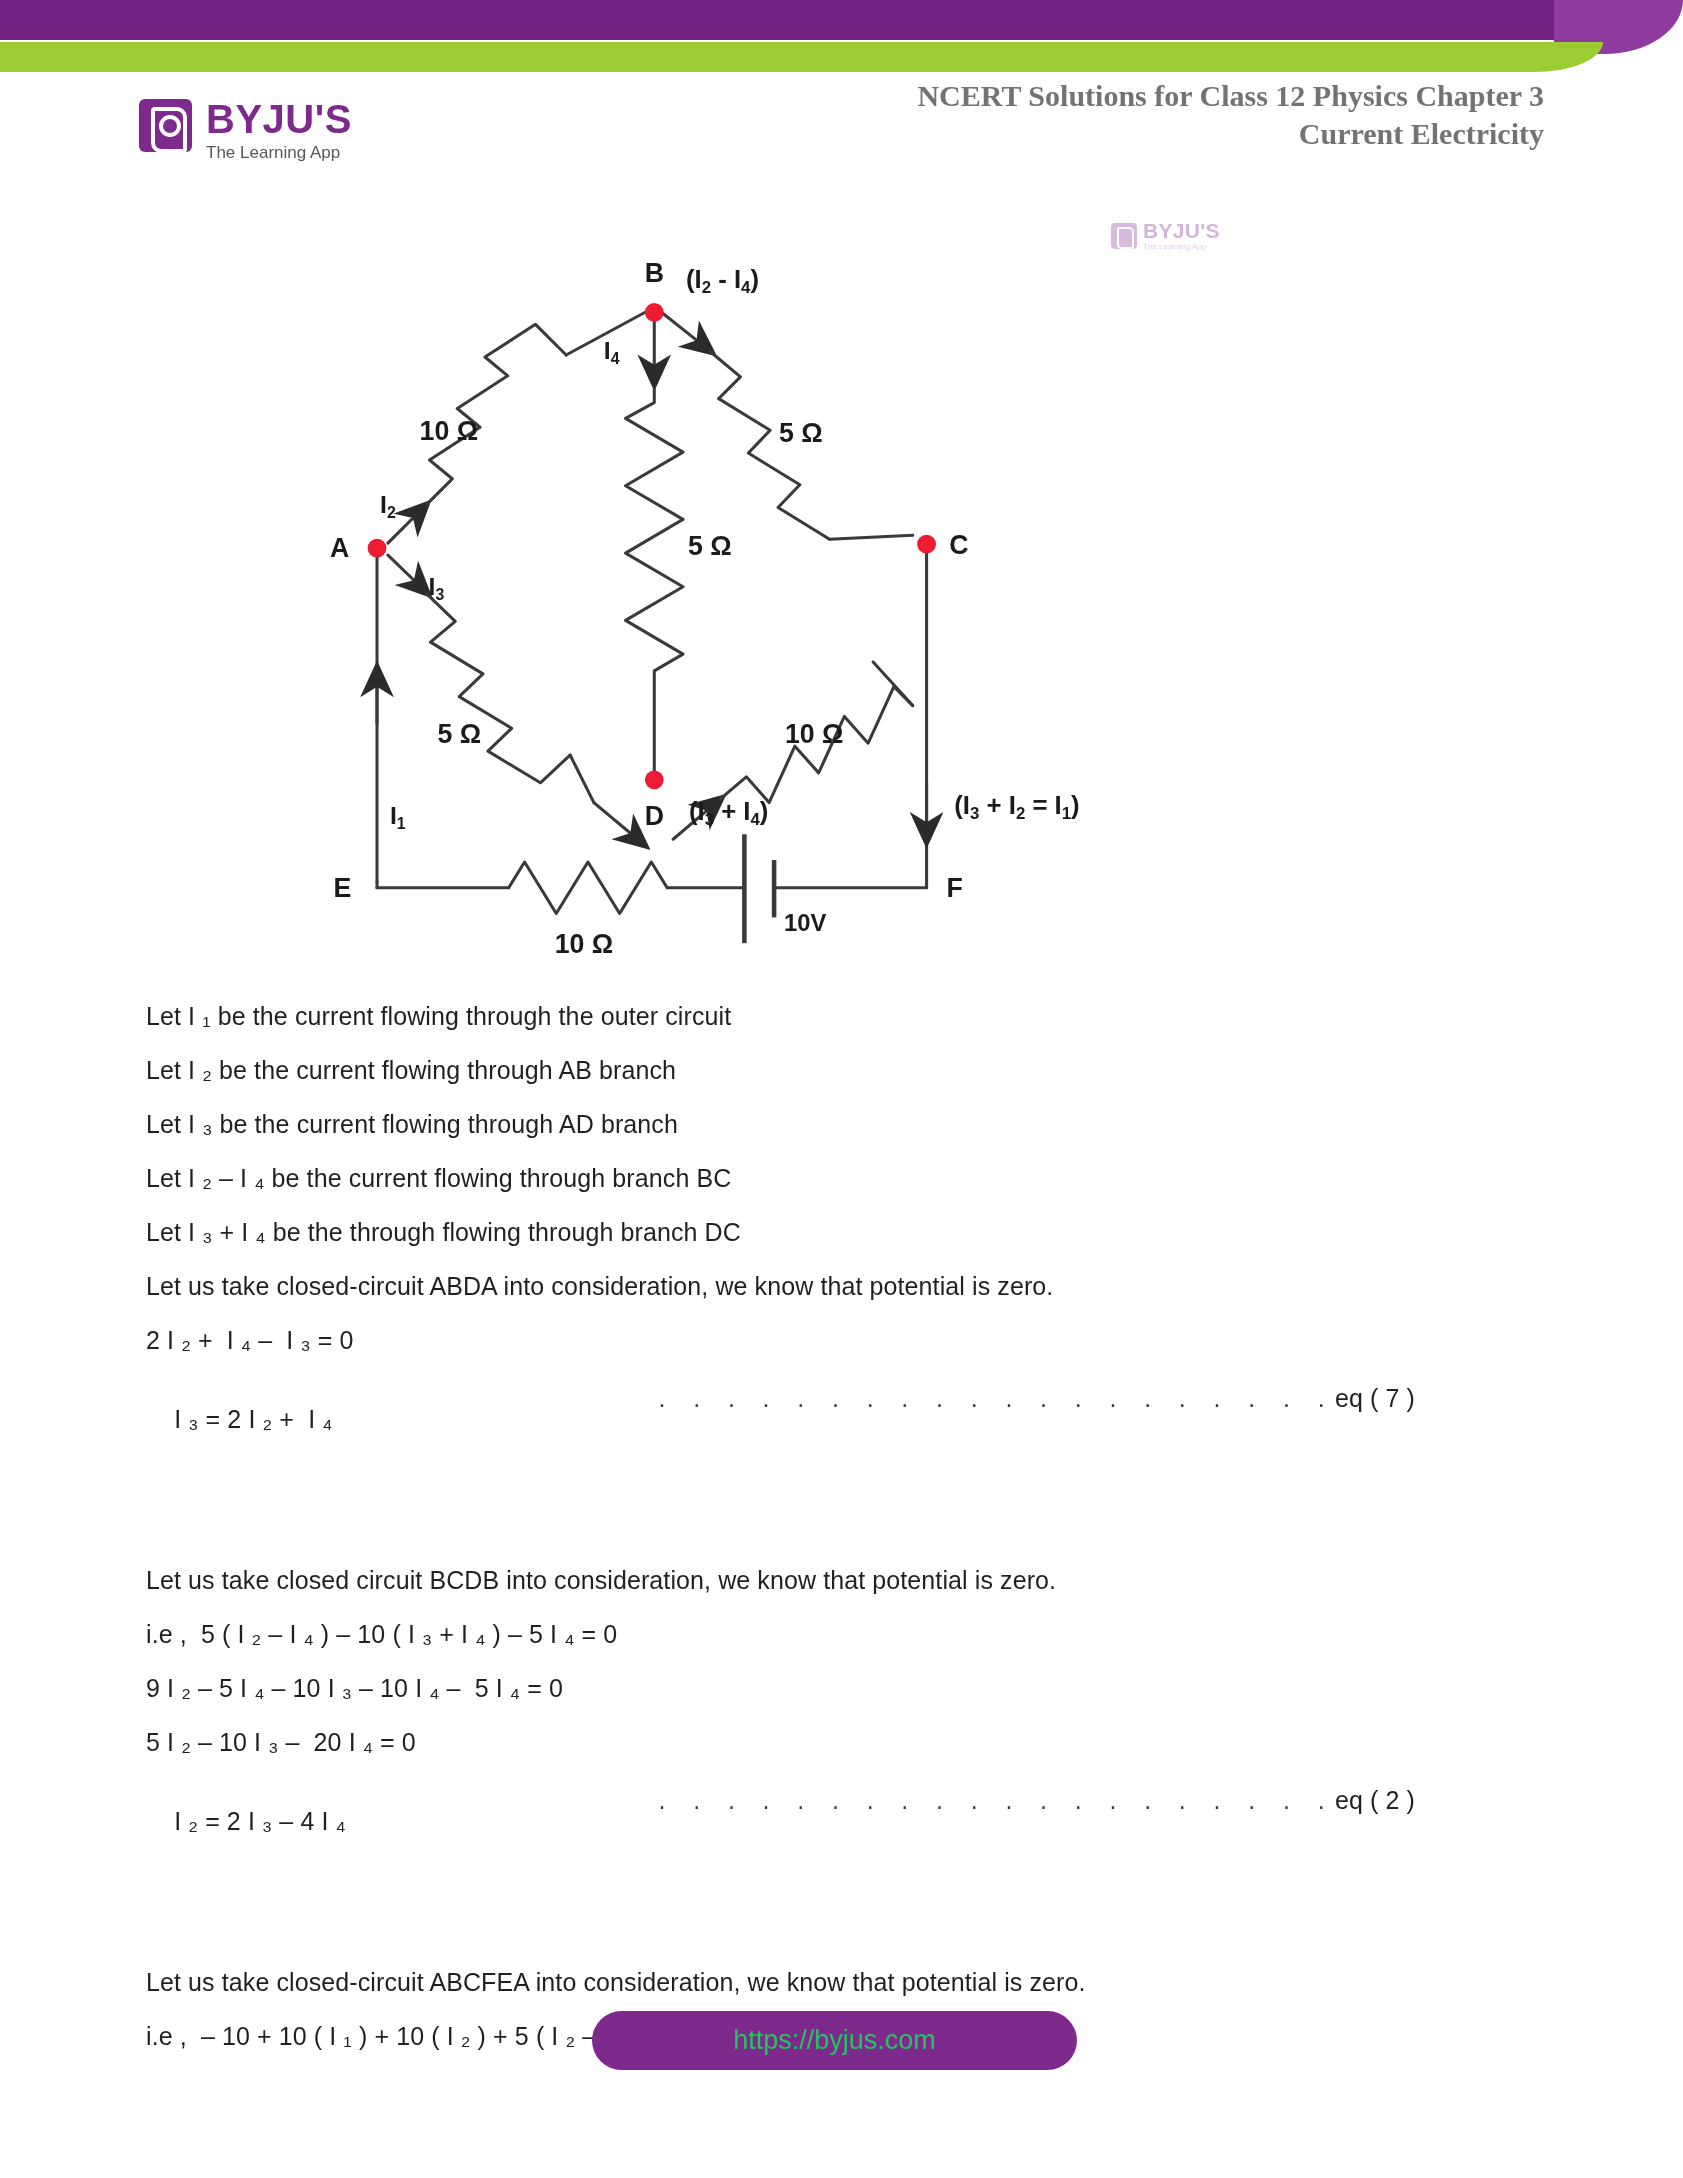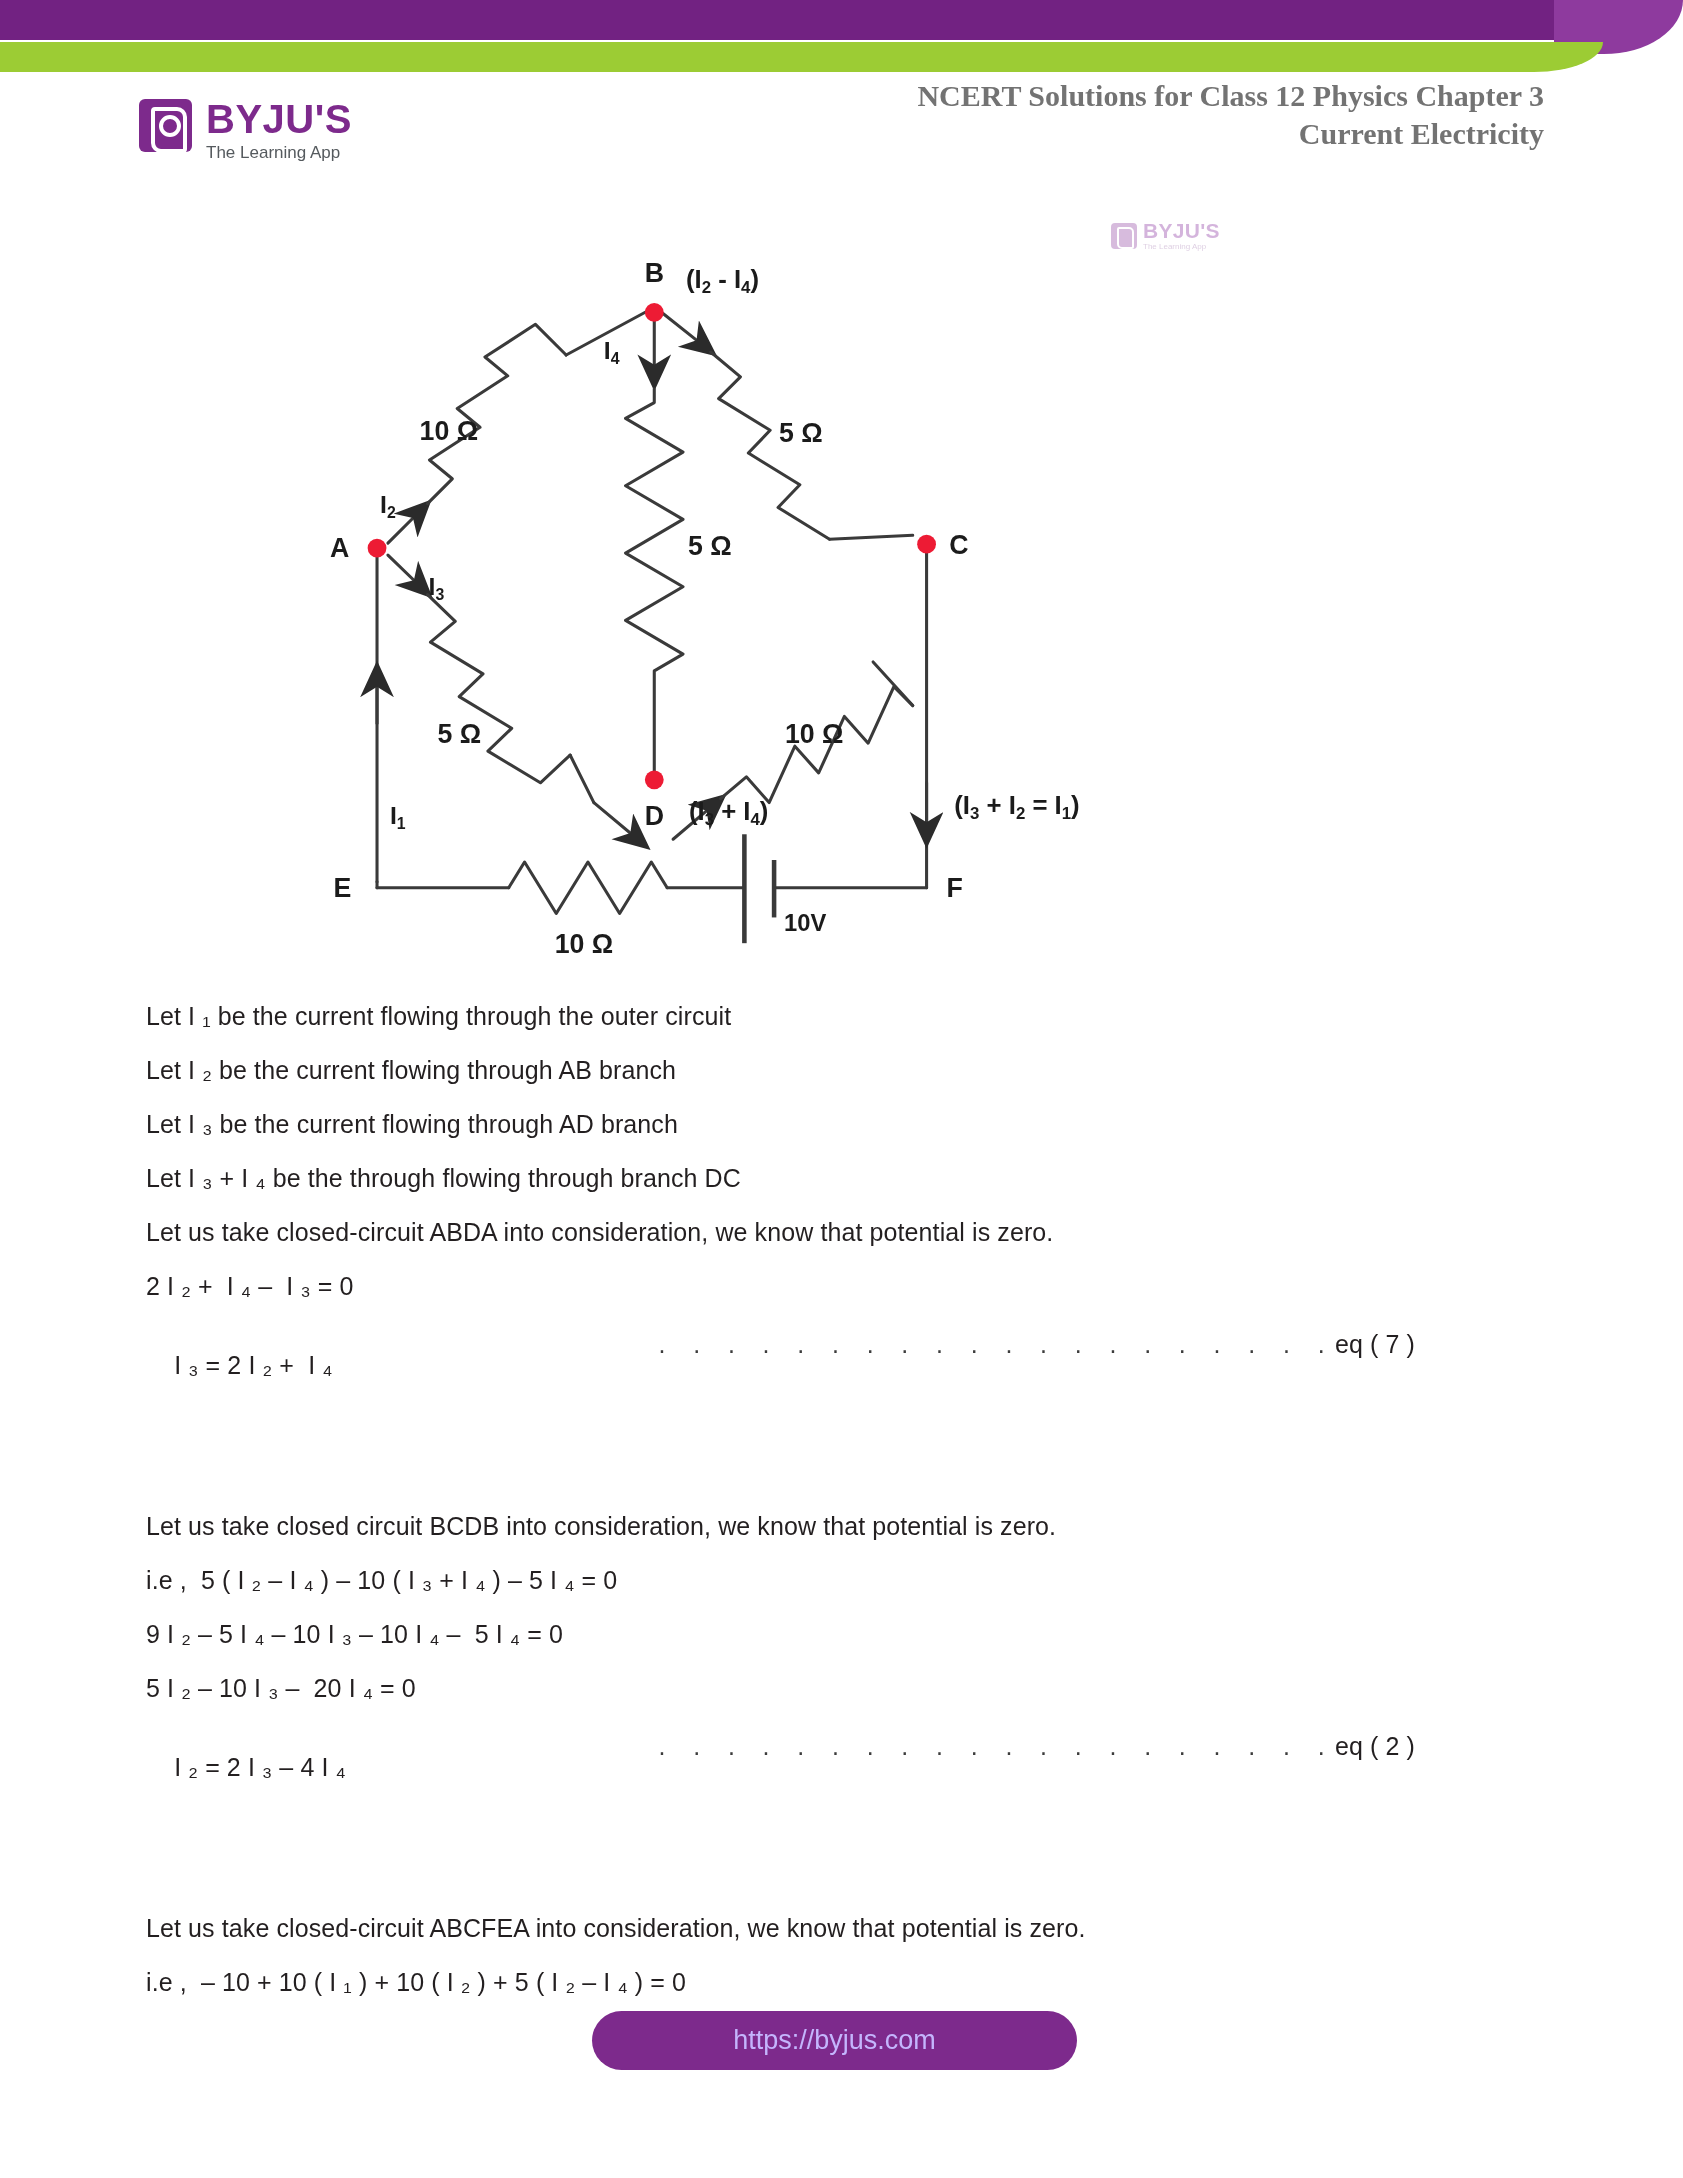--- a/index.html
+++ b/index.html
@@ -108,21 +108,21 @@
   .leader{
     letter-spacing:10.4px; color:#3c3c3c;
   }
 
   
   .footer-pill{
     position:absolute; left:592px; top:2011px;
     width:485px; height:59px;
     background:#7d2a8c; border-radius:30px;
     display:flex; align-items:center; justify-content:center;
-    color:#c4b5fd; font-size:27px;
+    color:#22c55e; font-size:27px;
     font-family:"Liberation Sans", sans-serif;
   }
 </style>
 </head>
 <body>
 
 <div class="bar-purple"></div>
 <div class="bar-purple-tail"></div>
 <div class="bar-green"></div>
 
@@ -248,20 +248,21 @@
     <text x="784" y="572" font-size="26" font-weight="bold">(I<tspan font-size="17" dy="5">3</tspan><tspan font-size="26" dy="-5"> + I</tspan><tspan font-size="17" dy="5">2</tspan><tspan font-size="26" dy="-5"> = I</tspan><tspan font-size="17" dy="5">1</tspan><tspan font-size="26" dy="-5">)</tspan></text>
   </g>
 </svg>
 </div>
 
 <div class="body-block">
 
   <div class="line">Let I ₁ be the current flowing through the outer circuit</div>
   <div class="line">Let I ₂ be the current flowing through AB branch</div>
   <div class="line">Let I ₃ be the current flowing through AD branch</div>
+  <div class="line">Let I ₂ – I ₄ be the current flowing through branch BC</div>
   <div class="line">Let I ₃ + I ₄ be the through flowing through branch DC</div>
 
   <div class="line">Let us take closed-circuit ABDA into consideration, we know that potential is zero.</div>
   <div class="line">2 I ₂ +  I ₄ –  I ₃ = 0</div>
 
   <div class="line eqrow">
     <span>I ₃ = 2 I ₂ +  I ₄</span>
     <span class="eqtag"><span class="leader">. . . . . . . . . . . . . . . . . . . .</span><span>eq ( 7 )</span></span>
   </div>
 

